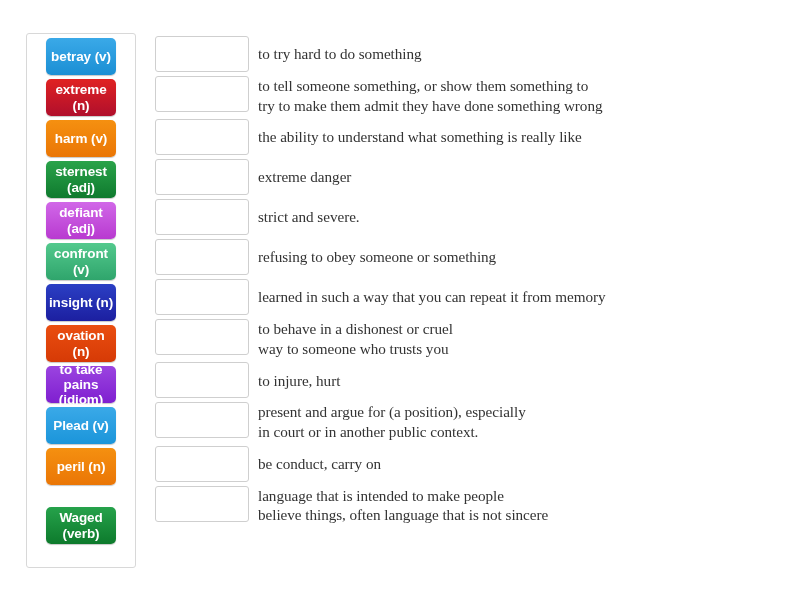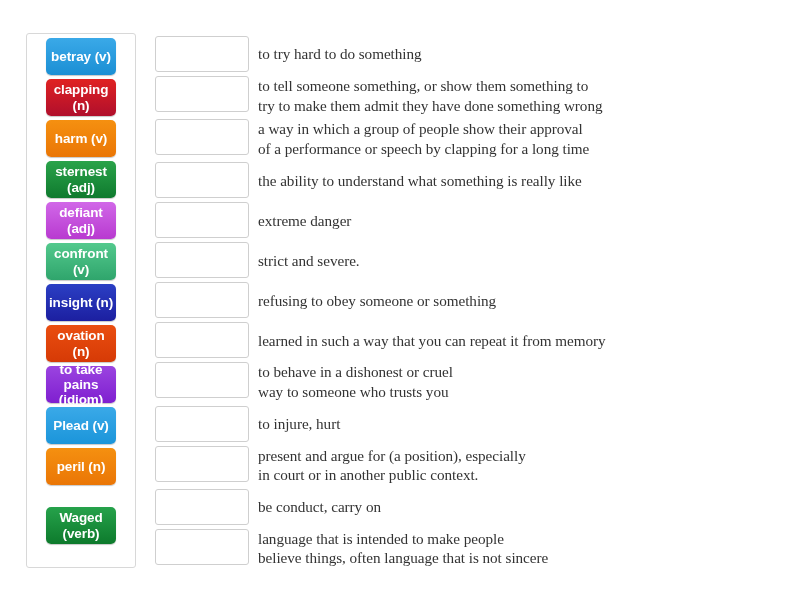--- a/index.html
+++ b/index.html
@@ -79,21 +79,21 @@
     font-family: Liberation Serif, serif;
   }
 </style>
 </head>
 <body>
 
 <div id="app">
 
   <div id="tile-tray">
       <div class="tile" style="background: linear-gradient(rgb(58, 169, 232) 0%, rgb(27, 143, 212) 100%);">betray (v)</div>
-      <div class="tile" style="background: linear-gradient(rgb(224, 34, 34) 0%, rgb(176, 15, 44) 100%);">clapping (n)</div>
+      <div class="tile" style="background: linear-gradient(rgb(224, 34, 34) 0%, rgb(176, 15, 44) 100%);">extreme (n)</div>
       <div class="tile" style="background: linear-gradient(rgb(245, 144, 16) 0%, rgb(234, 118, 6) 100%);">harm (v)</div>
       <div class="tile" style="background: linear-gradient(rgb(42, 163, 74) 0%, rgb(15, 122, 46) 100%);">sternest (adj)</div>
       <div class="tile" style="background: linear-gradient(rgb(209, 104, 232) 0%, rgb(184, 58, 208) 100%);">defiant (adj)</div>
       <div class="tile" style="background: linear-gradient(rgb(83, 201, 141) 0%, rgb(47, 165, 108) 100%);">confront (v)</div>
       <div class="tile" style="background: linear-gradient(rgb(43, 63, 196) 0%, rgb(28, 31, 160) 100%);">insight (n)</div>
       <div class="tile" style="background: linear-gradient(rgb(234, 78, 16) 0%, rgb(214, 58, 6) 100%);">ovation (n)</div>
       <div class="tile" style="background: linear-gradient(rgb(155, 68, 224) 0%, rgb(127, 31, 208) 100%);">to take
 pains (idiom)</div>
       <div class="tile" style="background: linear-gradient(rgb(58, 169, 232) 0%, rgb(27, 149, 218) 100%);">Plead (v)</div>
       <div class="tile" style="background: linear-gradient(rgb(245, 144, 16) 0%, rgb(234, 118, 6) 100%);">peril (n)</div>
@@ -102,25 +102,20 @@
 
   <div id="rows">
       <div class="row">
         <div class="dropbox"></div>
         <div class="definition">to try hard to do something</div>
       </div>
       <div class="row two-line">
         <div class="dropbox"></div>
         <div class="definition">to tell someone something, or show them something to
 try to make them admit they have done something wrong</div>
-      </div>
-      <div class="row two-line">
-        <div class="dropbox"></div>
-        <div class="definition">a way in which a group of people show their approval
-of a performance or speech by clapping for a long time</div>
       </div>
       <div class="row">
         <div class="dropbox"></div>
         <div class="definition">the ability to understand what something is really like</div>
       </div>
       <div class="row">
         <div class="dropbox"></div>
         <div class="definition">extreme danger</div>
       </div>
       <div class="row">

